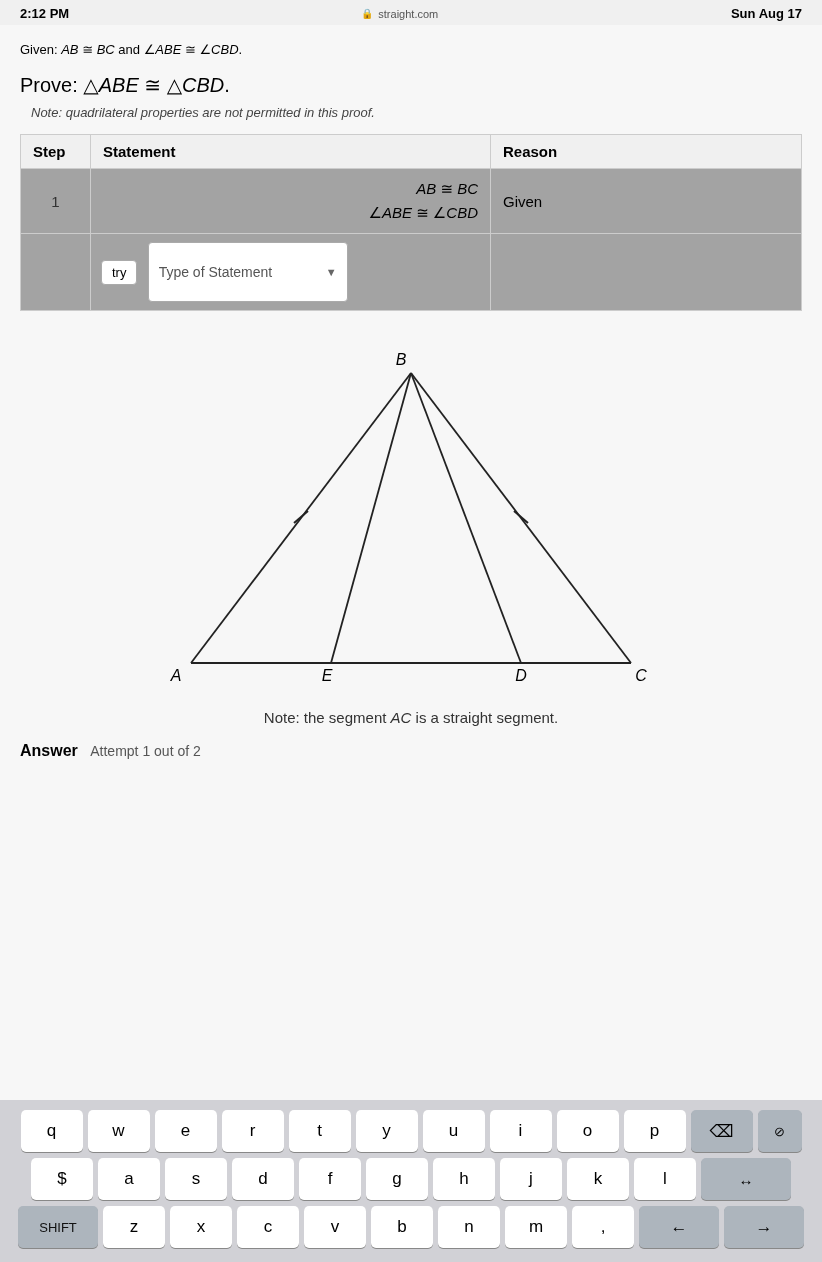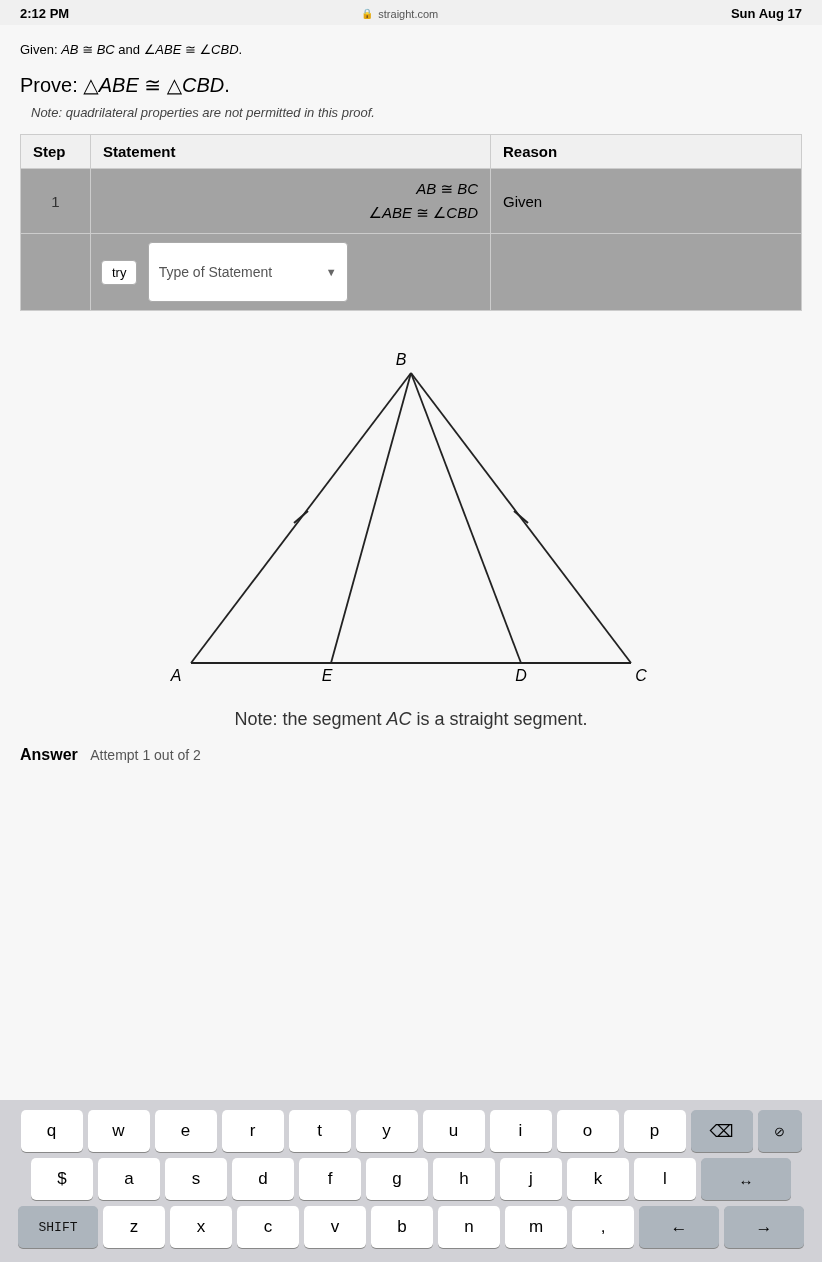--- a/index.html
+++ b/index.html
@@ -117,21 +117,21 @@
     .diagram-area {
       display: flex;
       flex-direction: column;
       align-items: center;
       margin: 10px 0 16px;
     }
     .diagram-svg {
       display: block;
     }
     .note-segment {
-      font-size: 18px;
+      font-size: 15px;
       color: #333;
       margin-top: 6px;
       text-align: center;
     }
     .answer-section {
       margin-top: 8px;
       margin-bottom: 10px;
     }
     .answer-label {
       font-size: 16px;
@@ -169,21 +169,20 @@
       align-items: center;
       justify-content: center;
       cursor: pointer;
       box-shadow: 0 1px 0 #888;
     }
     .kb-key.special {
       background: #adb5bd;
       font-size: 14px;
       font-weight: 500;
       color: #111;
-      font-family: Liberation Mono, monospace;
     }
     .kb-key.symbol {
       background: #fff;
       font-size: 17px;
     }
     .kb-key.action {
       background: #adb5bd;
       min-width: 80px;
     }
     .kb-key.wide {

